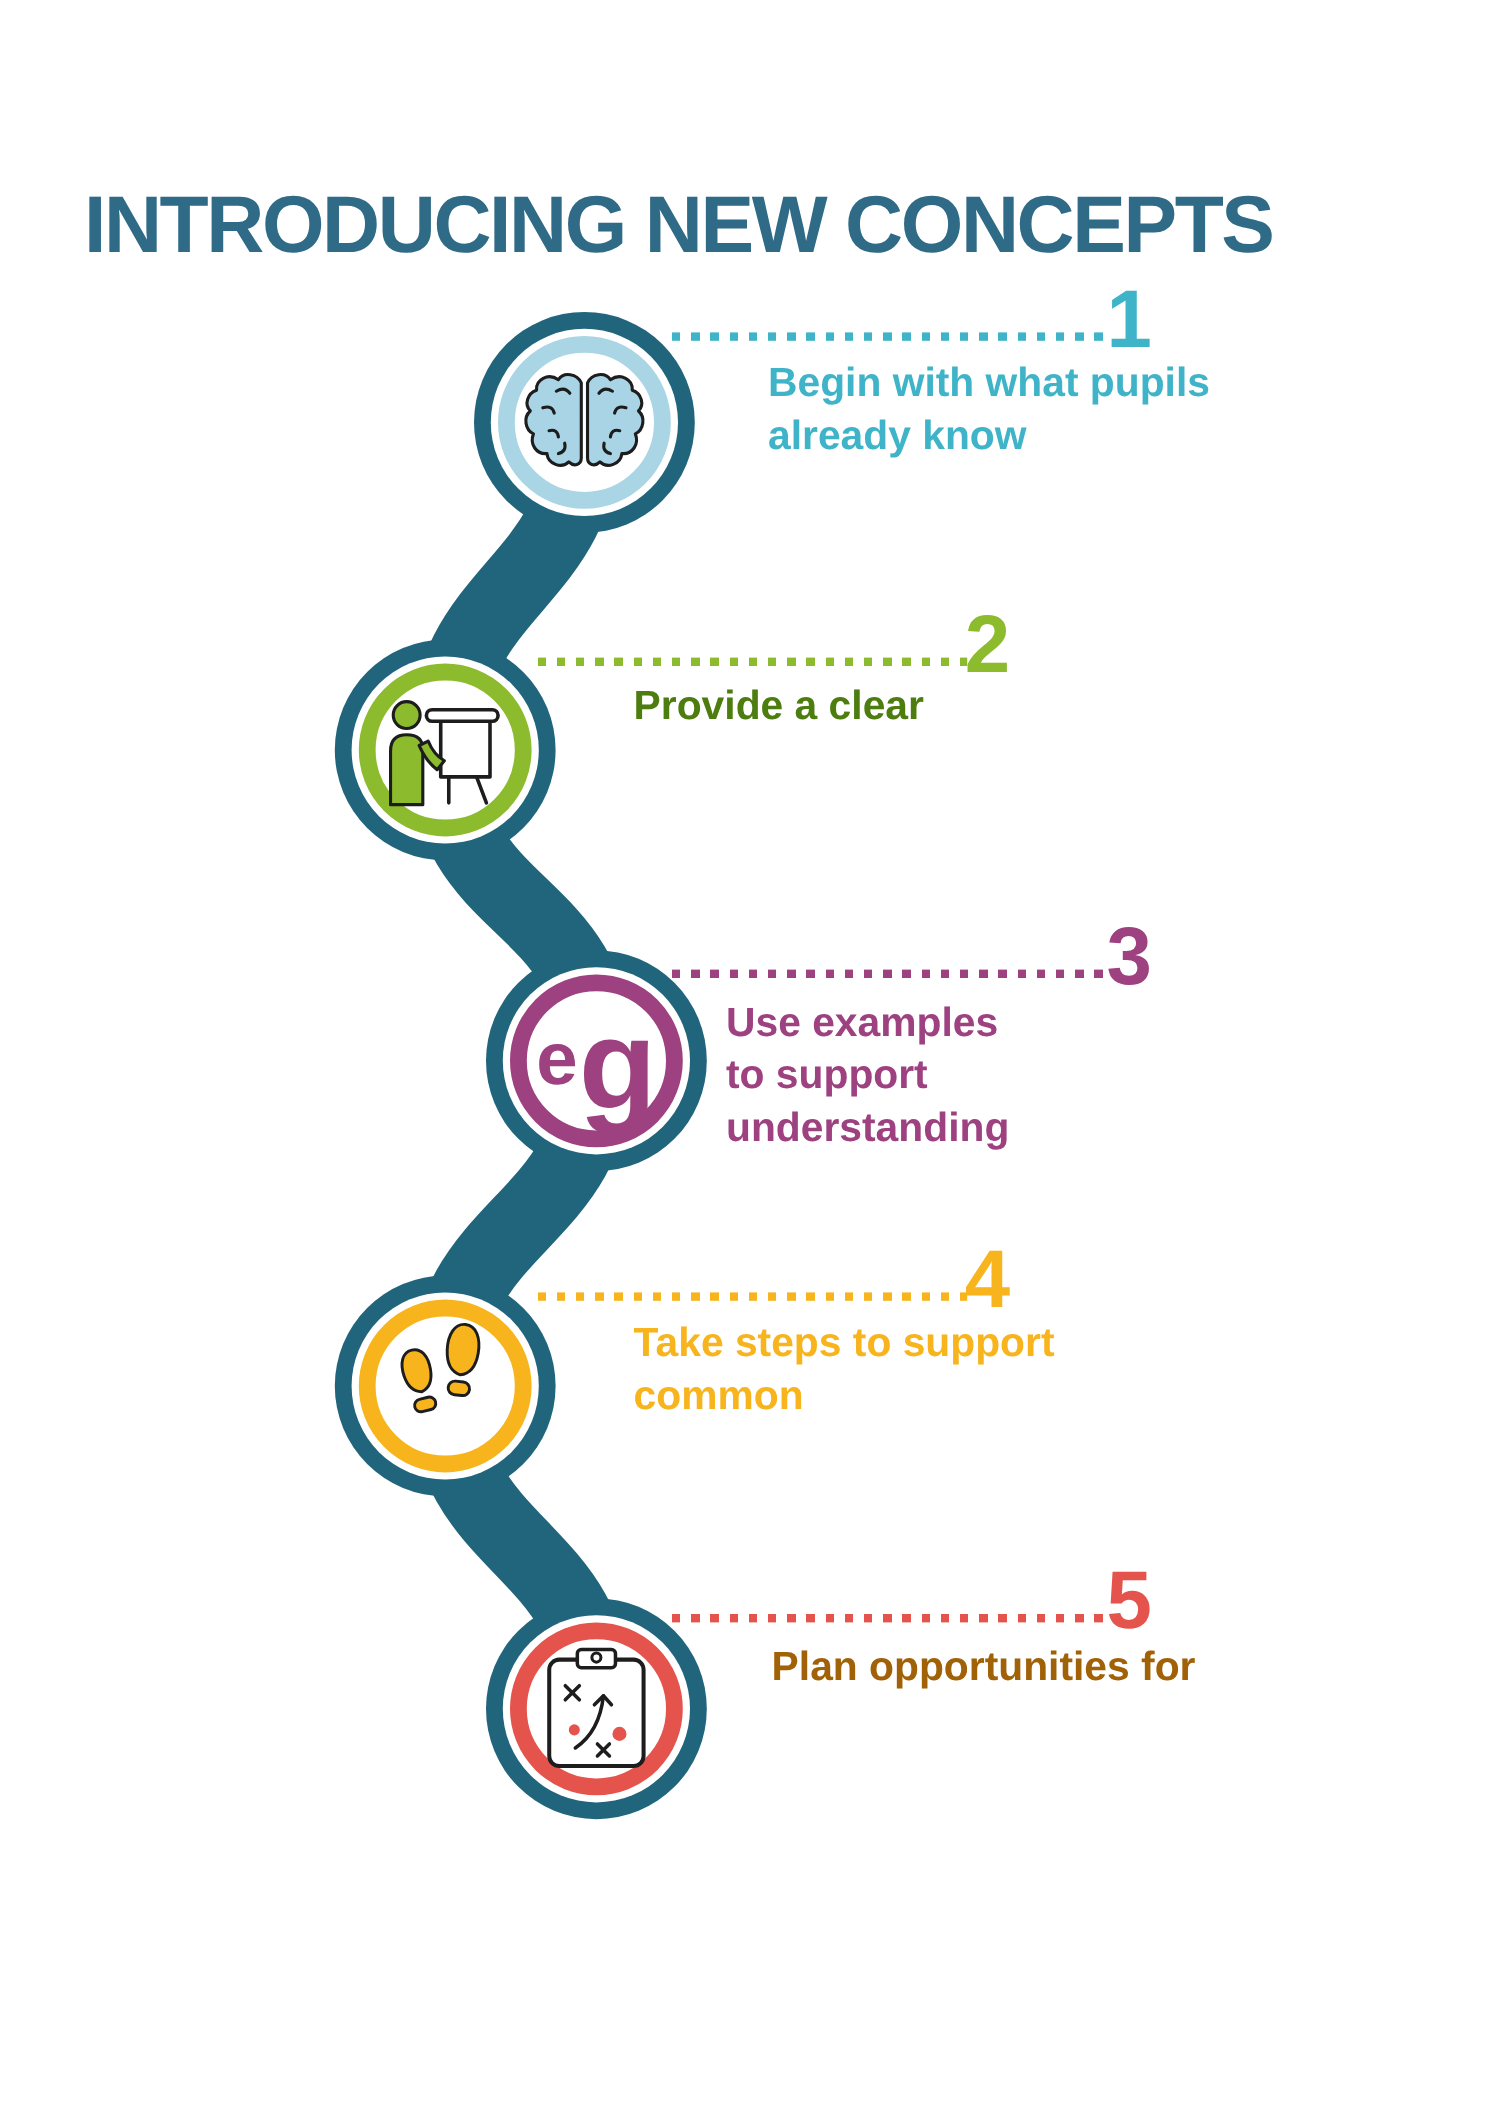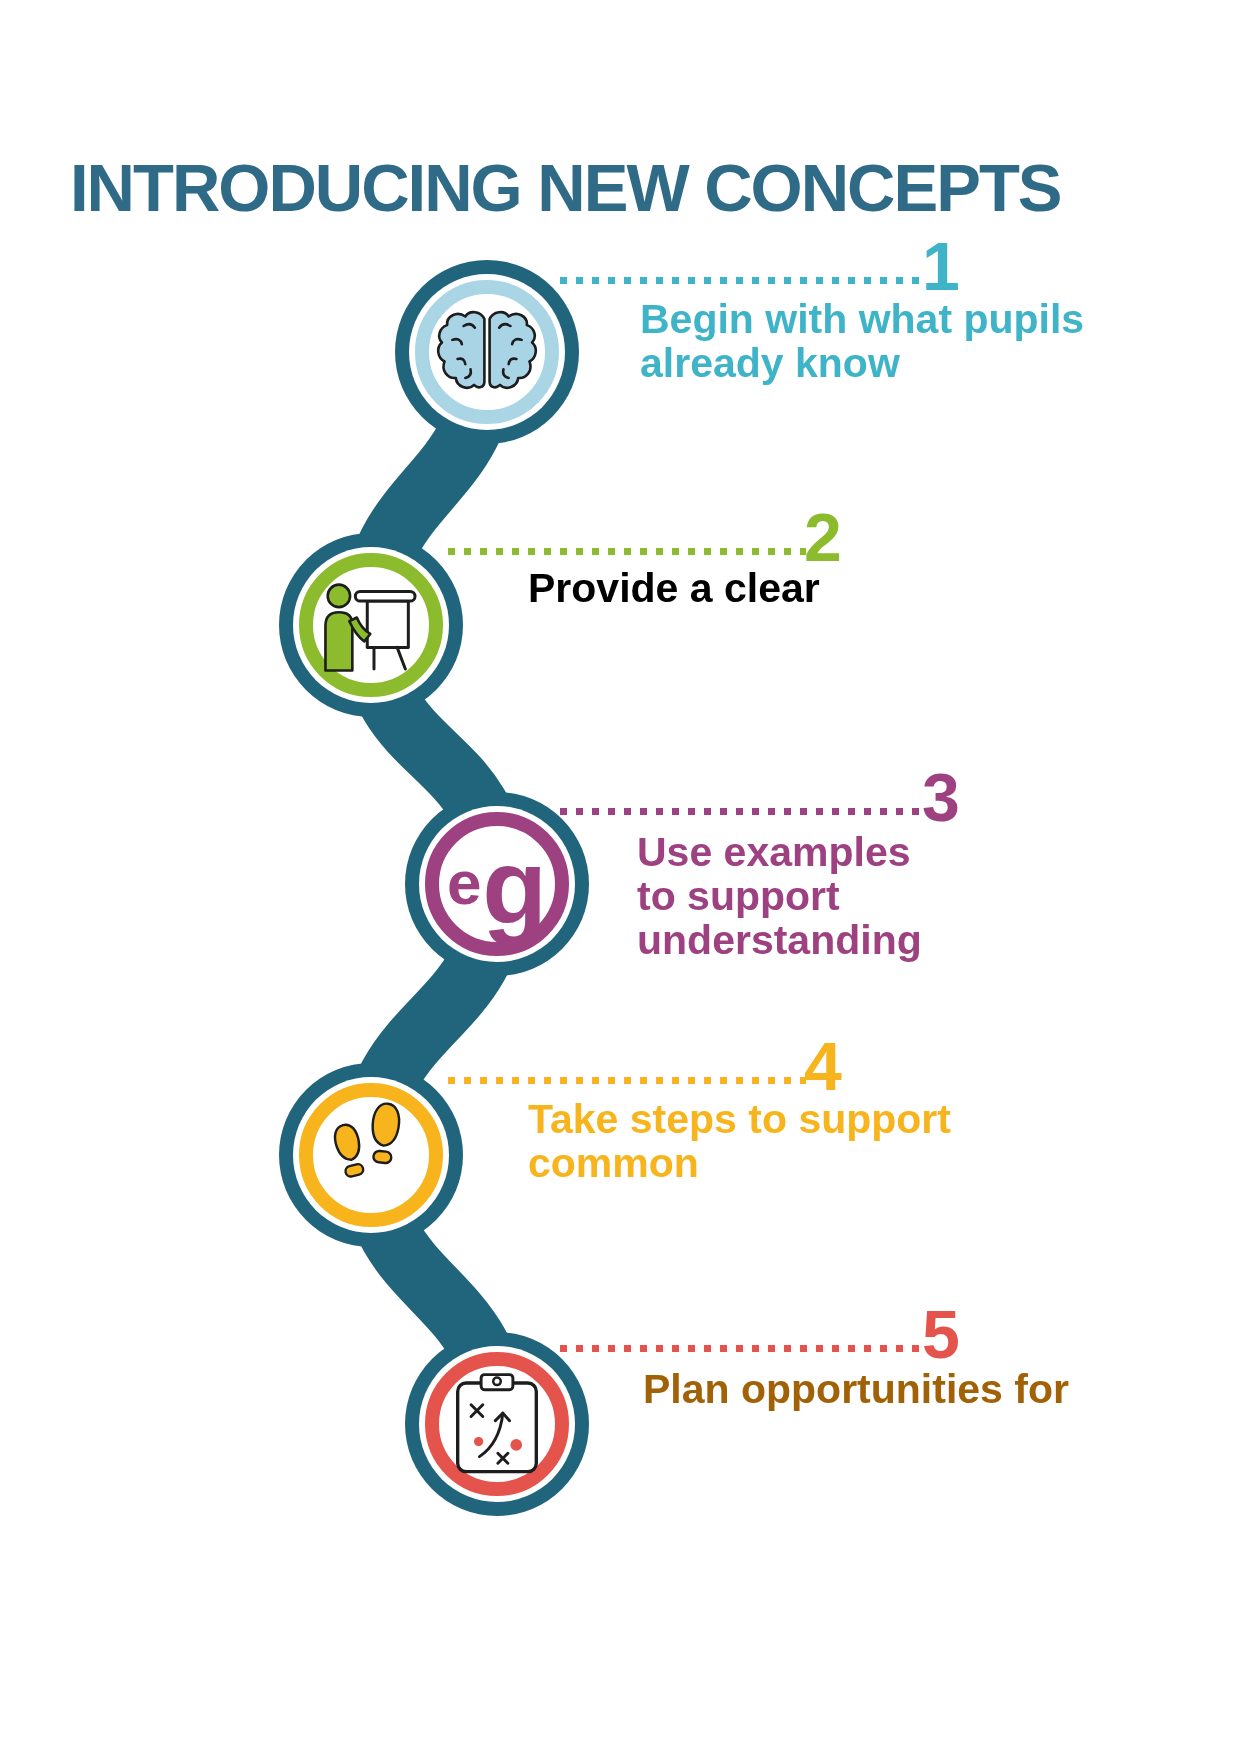--- a/index.html
+++ b/index.html
@@ -15,40 +15,40 @@
   svg.connector{position:absolute;left:0;top:0;}
   
   .circle{
     position:absolute;width:116px;height:116px;border-radius:50%;
     background:#ffffff;border:14px solid #ccc;
     box-shadow:0 0 0 6px #ffffff, 0 0 0 20px #21657d;
     display:flex;align-items:center;justify-content:center;
   }
   .dotline{position:absolute;height:7px;}
   .num{position:absolute;font-size:68px;font-weight:bold;line-height:1;}
-  .steptext{position:absolute;font-size:41px;font-weight:bold;line-height:44px;}
+  .steptext{position:absolute;font-size:34px;font-weight:bold;line-height:44px;}
   .eg-wrap{display:flex;align-items:flex-start;color:#9d4180;font-weight:bold;}
   .eg-e{font-size:62px;line-height:1;margin-top:24px;}
   .eg-g{font-size:106px;line-height:1;margin-top:6px;margin-left:1px;}
 
   
   .s1 .dotline{left:560px;top:277px;width:362px;background-image:repeating-linear-gradient(90deg,#3fb4c8 0 7px,transparent 7px 16px);}
   .s1 .num{left:922px;top:232px;color:#3fb4c8;}
   .s1 .circle{left:415px;top:280px;border-color:#aad5e5;}
   .s1 .steptext{left:640px;top:297px;color:#3fb4c8;}
   
   .s2 .dotline{left:448px;top:548px;width:358px;background-image:repeating-linear-gradient(90deg,#8cbb2d 0 7px,transparent 7px 16px);}
   .s2 .num{left:804px;top:503px;color:#8cbb2d;}
   .s2 .circle{left:299px;top:553px;border-color:#8cbb2d;}
-  .s2 .steptext{left:528px;top:566px;color:#000000;}
+  .s2 .steptext{left:528px;top:566px;color:#4d7c0f;}
   
   .s3 .dotline{left:560px;top:808px;width:362px;background-image:repeating-linear-gradient(90deg,#9d4180 0 7px,transparent 7px 16px);}
   .s3 .num{left:922px;top:763px;color:#9d4180;}
   .s3 .circle{left:425px;top:812px;border-color:#9d4180;}
-  .s3 .steptext{left:637px;top:830px;color:#9d4180;}
+  .s3 .steptext{left:605px;top:830px;color:#9d4180;}
   
   .s4 .dotline{left:448px;top:1077px;width:358px;background-image:repeating-linear-gradient(90deg,#f7b41c 0 7px,transparent 7px 16px);}
   .s4 .num{left:804px;top:1032px;color:#f7b41c;}
   .s4 .circle{left:299px;top:1083px;border-color:#f7b41c;}
   .s4 .steptext{left:528px;top:1097px;color:#f7b41c;}
   
   .s5 .dotline{left:560px;top:1345px;width:362px;background-image:repeating-linear-gradient(90deg,#e4544c 0 7px,transparent 7px 16px);}
   .s5 .num{left:922px;top:1300px;color:#e4544c;}
   .s5 .circle{left:425px;top:1352px;border-color:#e4544c;}
   .s5 .steptext{left:643px;top:1367px;color:#a16207;}

